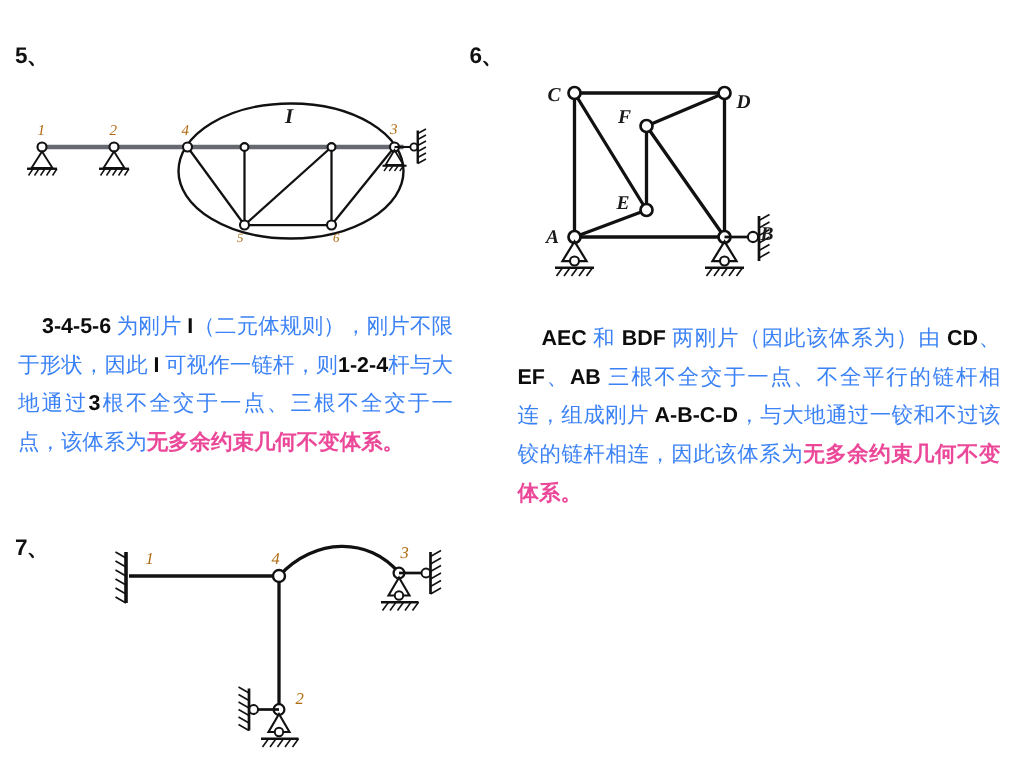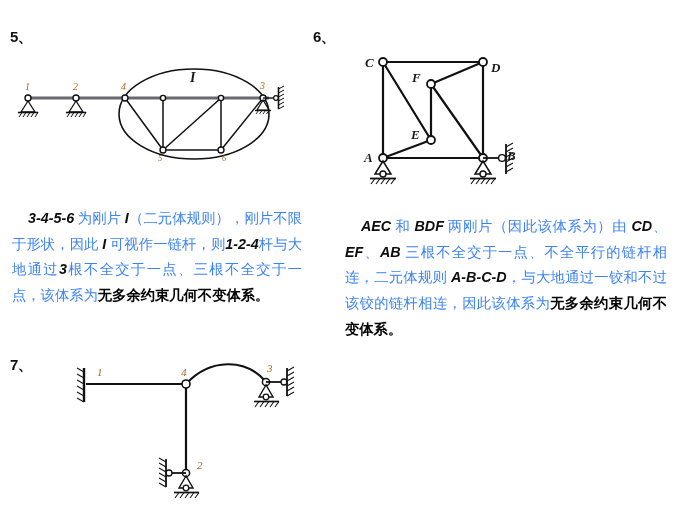--- a/index.html
+++ b/index.html
@@ -43,24 +43,23 @@
     color: #8f8f97;
     text-align: justify;
     text-justify: inter-ideograph;
     font-family: "Liberation Serif", "DejaVu Serif", serif;
   }
   .para .ind { display: inline-block; width: 16px; }
   .para b, .para strong {
     color: #0d0d0d;
     font-weight: bold;
     font-family: "Liberation Sans", sans-serif;
-    font-style: italic;
   }
   .para .cjk-b {
-    color: #000000;
+    color: #ec4899;
     font-weight: bold;
     font-family: Liberation Serif, serif;
   }
   .para .gray { color: #3b82f6; }
 </style>
 </head>
 <body>
 
 <div class="page">
 
@@ -236,21 +235,21 @@
       <text x="10" y="19" font-family="Liberation Serif, serif" font-size="13" font-style="italic" font-weight="bold" fill="#1a1a1a">C</text>
       <text x="136" y="24" font-family="Liberation Serif, serif" font-size="13" font-style="italic" font-weight="bold" fill="#1a1a1a">D</text>
       <text x="57" y="34" font-family="Liberation Serif, serif" font-size="13" font-style="italic" font-weight="bold" fill="#1a1a1a">F</text>
       <text x="56" y="91" font-family="Liberation Serif, serif" font-size="13" font-style="italic" font-weight="bold" fill="#1a1a1a">E</text>
       <text x="9" y="114" font-family="Liberation Serif, serif" font-size="13" font-style="italic" font-weight="bold" fill="#1a1a1a">A</text>
       <text x="152" y="112" font-family="Liberation Serif, serif" font-size="13" font-style="italic" font-weight="bold" fill="#1a1a1a">B</text>
     </svg>
   </div>
 
   <p class="para" style="left:345px; top:200px; width:322px;">
-    <span class="ind"></span><b>AEC</b><span class="gray"> 和 </span><b>BDF</b><span class="gray"> 两刚片（因此该体系为）由 </span><b>CD</b><span class="gray">、</span><b>EF</b><span class="gray">、</span><b>AB</b><span class="gray"> 三根不全交于一点、不全平行的链杆相连，二元体规则 </span><b>A-B-C-D</b><span class="gray">，与大地通过一铰和不过该铰的链杆相连，因此该体系为</span><span class="cjk-b">无多余约束几何不变体系。</span>
+    <span class="ind"></span><b>AEC</b><span class="gray"> 和 </span><b>BDF</b><span class="gray"> 两刚片（因此该体系为）由 </span><b>CD</b><span class="gray">、</span><b>EF</b><span class="gray">、</span><b>AB</b><span class="gray"> 三根不全交于一点、不全平行的链杆相连，组成刚片 </span><b>A-B-C-D</b><span class="gray">，与大地通过一铰和不过该铰的链杆相连，因此该体系为</span><span class="cjk-b">无多余约束几何不变体系。</span>
   </p>
 
   <div class="sec-num" style="left:10px; top:356px;">7、</div>
 
   <div class="figure" style="left:70px; top:356px;">
     <svg width="250" height="150" viewBox="0 0 250 150">
 
       <line x1="16" y1="28" x2="116" y2="28" stroke="#111111" stroke-width="2.2"></line>
 
       <line x1="116" y1="28" x2="116" y2="117" stroke="#111111" stroke-width="2.2"></line>

